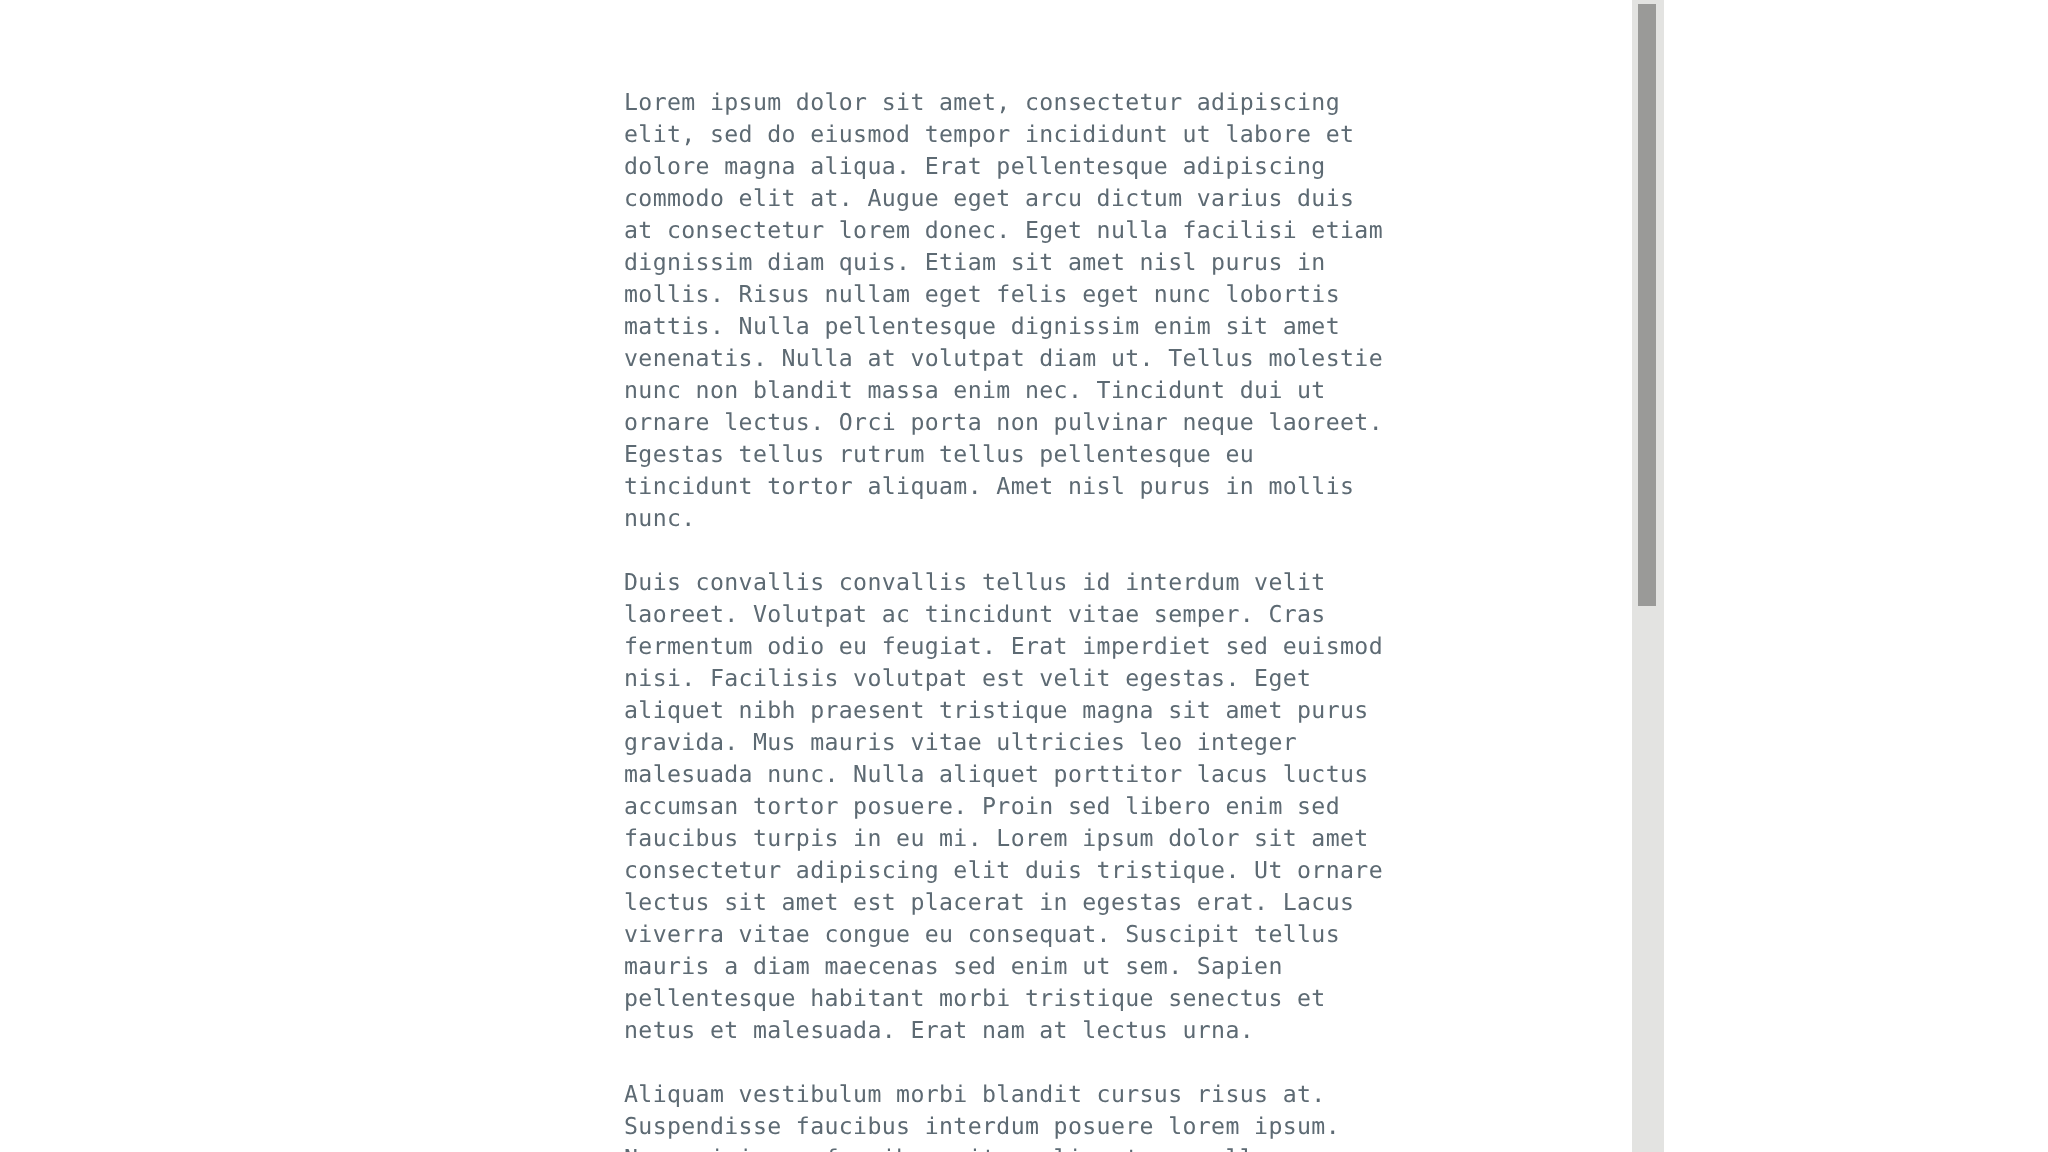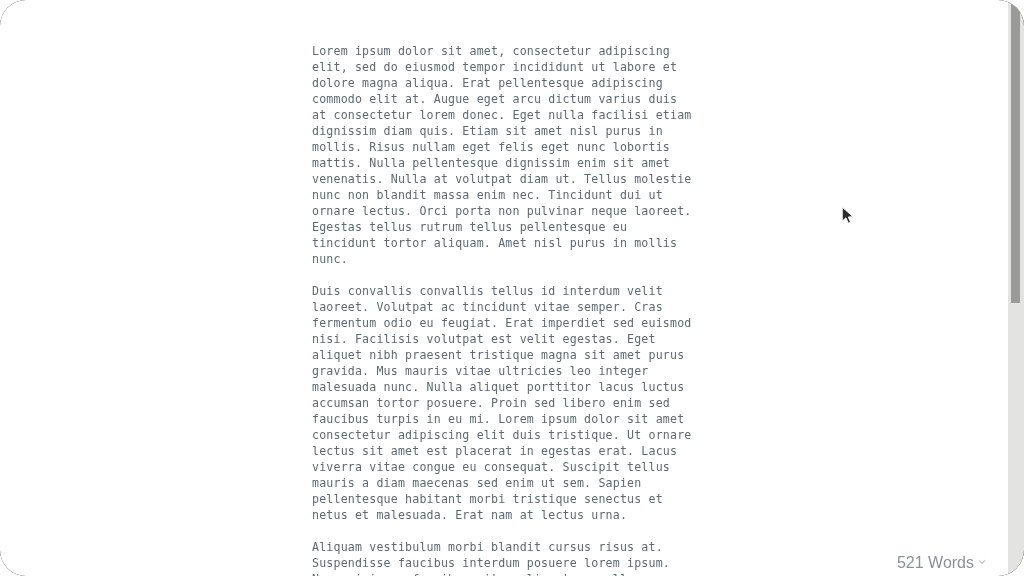--- a/index.html
+++ b/index.html
@@ -10,25 +10,24 @@
     overflow: hidden;
     background: #ffffff;
   }
 
   body {
     font-family: "DejaVu Sans Mono", monospace;
   }
 
   #app {
     position: relative;
-    width: 1024px;
+    width: 832px;
     height: 576px;
     background: #000000;
     overflow: hidden;
-    border-radius: 26px;
   }
 
   
   .doc-viewport {
     position: absolute;
     left: 0;
     top: 0;
     width: 1008px;
     height: 576px;
     overflow: hidden;

